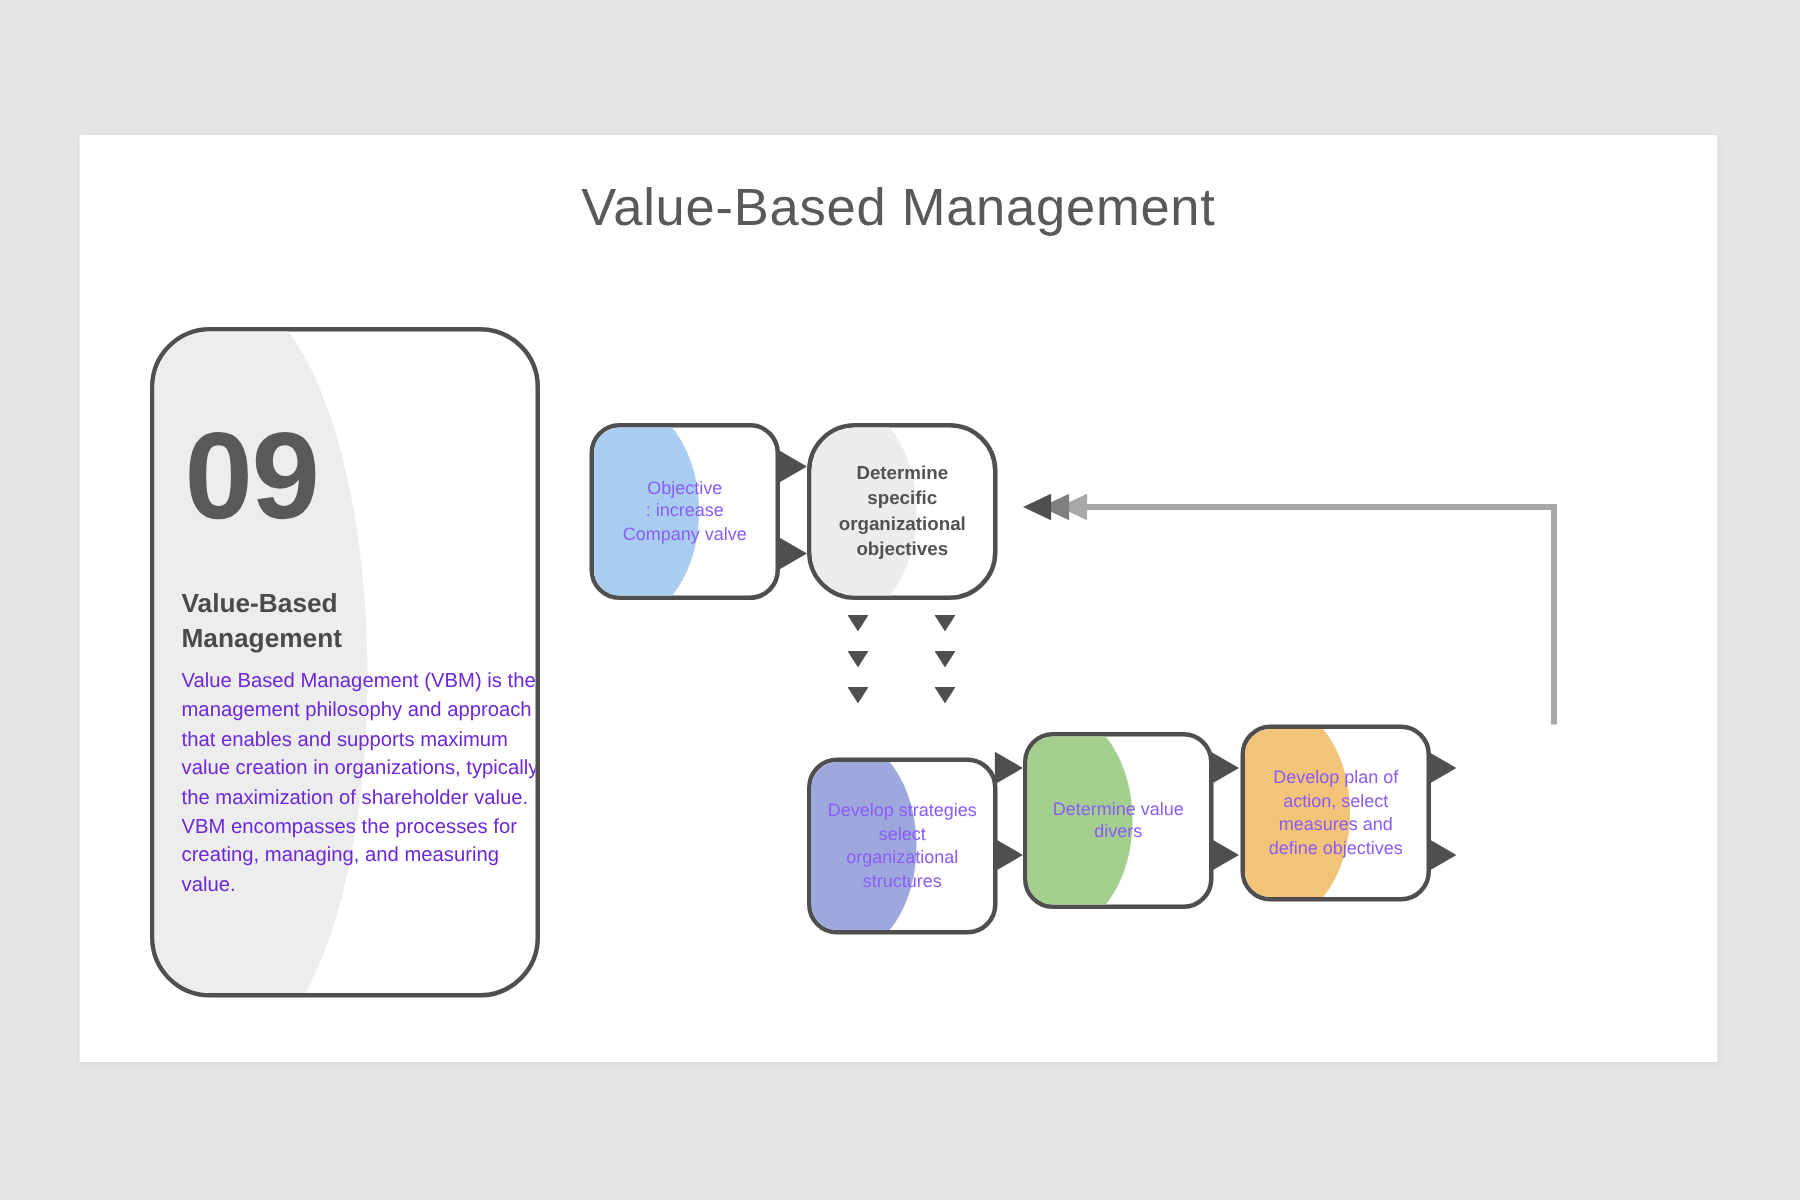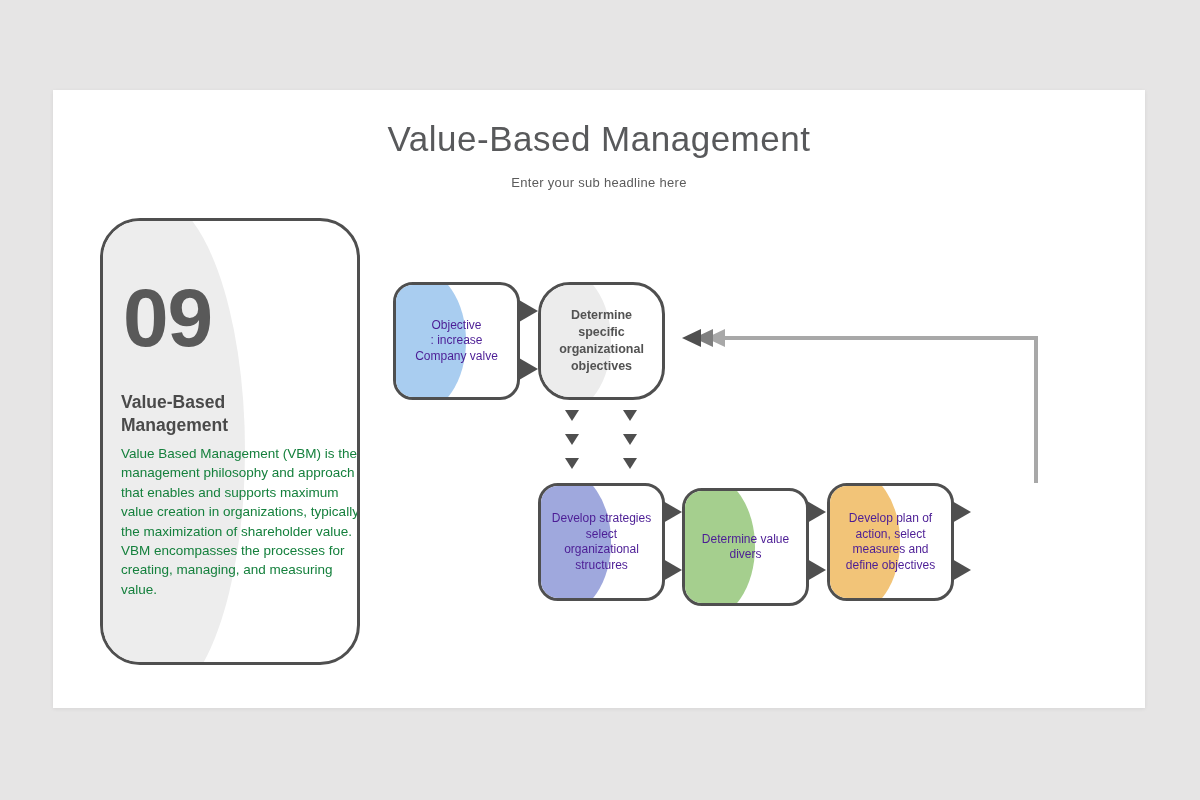--- a/index.html
+++ b/index.html
@@ -56,21 +56,21 @@
   .card-heading {
     position: absolute; left: 18px; top: 170px;
     width: 175px;
     font-size: 17.5px; line-height: 23px;
     font-weight: 700; color: #4a4a4a;
   }
   .card-body {
     position: absolute; left: 18px; top: 223px;
     width: 240px;
     font-size: 13.5px; line-height: 19.4px;
-    color: #15803d;
+    color: #6d28d9;
   }
   
   .fbox {
     position: absolute;
     width: 127px; height: 118px;
     background: #fff;
     border: 3px solid #4f4f4f;
     border-radius: 20px;
     overflow: hidden;
     display: flex; align-items: center; justify-content: center;
@@ -79,50 +79,49 @@
     position: absolute;
     left: -22%; top: -14%;
     width: 80%; height: 128%;
     border-radius: 50%;
   }
   .fbox .flabel {
     position: relative;
     white-space: pre-line;
     text-align: center;
     font-size: 12px; line-height: 15.5px;
-    color: #4c1d95;
+    color: #8b5cf6;
     padding: 0 3px;
   }
   .fbox.bold .flabel {
     font-weight: 700;
     font-size: 12.5px;
     line-height: 17px;
     color: #525252;
   }
   .b-objective { left: 340px; top: 192px; }
   .b-determine { left: 485px; top: 192px; border-radius: 32px; }
-  .b-strategies { left: 485px; top: 393px; }
+  .b-strategies { left: 485px; top: 415px; }
   .b-drivers { left: 629px; top: 398px; }
   .b-plan { left: 774px; top: 393px; justify-content: center; }
   .b-assess { left: 919px; top: 393px; }
   
   .tri { position: absolute; }
   .tri-right { width: 19px; height: 22px; clip-path: polygon(0 0, 100% 50%, 0 100%); }
   .tri-down  { width: 14px; height: 11px; clip-path: polygon(0 0, 100% 0, 50% 100%); }
   .tri-left  { width: 19px; height: 18px; clip-path: polygon(100% 0, 0 50%, 100% 100%); }
   .fb-line { position: absolute; }
 </style>
 </head>
 <body>
 
 <div class="stage">
   <div class="slide">
 
     <div class="title">Value-Based Management</div>
-    <div class="subtitle">Enter your sub headline here</div>
 
     <div class="card">
       <div class="card-leaf" style="background: rgb(237, 237, 237);"></div>
       <div class="card-number">09</div>
       <div class="card-heading">Value-Based Management</div>
       <div class="card-body">Value Based Management (VBM) is the management philosophy and approach that enables and supports maximum value creation in organizations, typically the maximization of shareholder value. VBM encompasses the processes for creating, managing, and measuring value.</div>
     </div>
 
     <div class="fbox b-objective">
       <div class="leaf" style="background: rgb(169, 205, 240);"></div>

